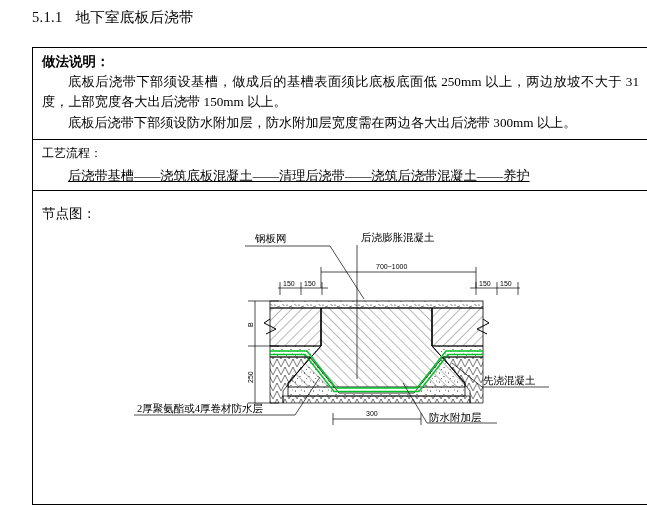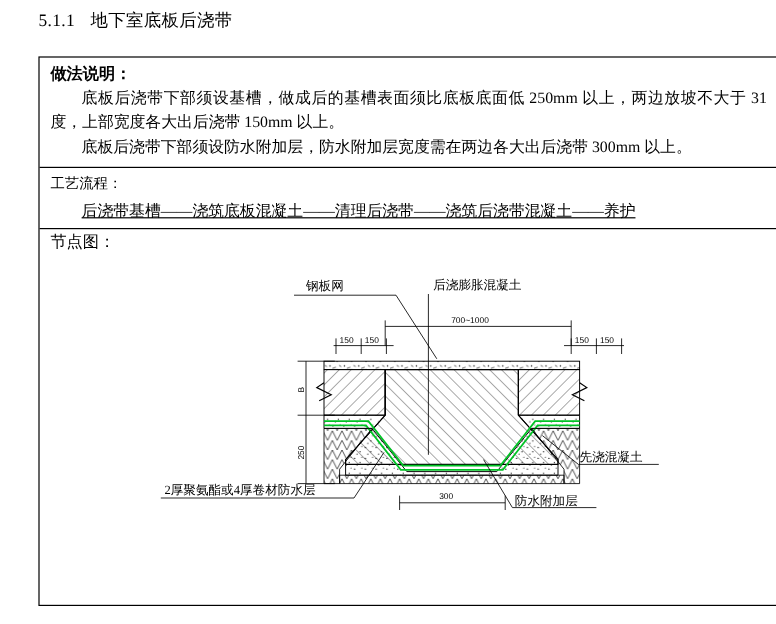--- a/index.html
+++ b/index.html
@@ -76,21 +76,21 @@
   .diagram-wrap {
     position: absolute;
     left: 0;
     top: 0;
     width: 618px;
     height: 282px;
   }
   .node-img-label {
     position: absolute;
     left: 9px;
-    top: 2px;
+    top: 14px;
     font-size: 13.5px;
     white-space: nowrap;
   }
   svg { display: block; }
   .lnt { stroke: #000; fill: none; stroke-width: 0.7; }
   .lnm { stroke: #000; fill: none; stroke-width: 1; }
   .grn { stroke: #00c425; fill: none; stroke-width: 1.5; }
   .cad-txt {
     font-family: "Liberation Sans", "DejaVu Sans", sans-serif;
     font-size: 7px;

